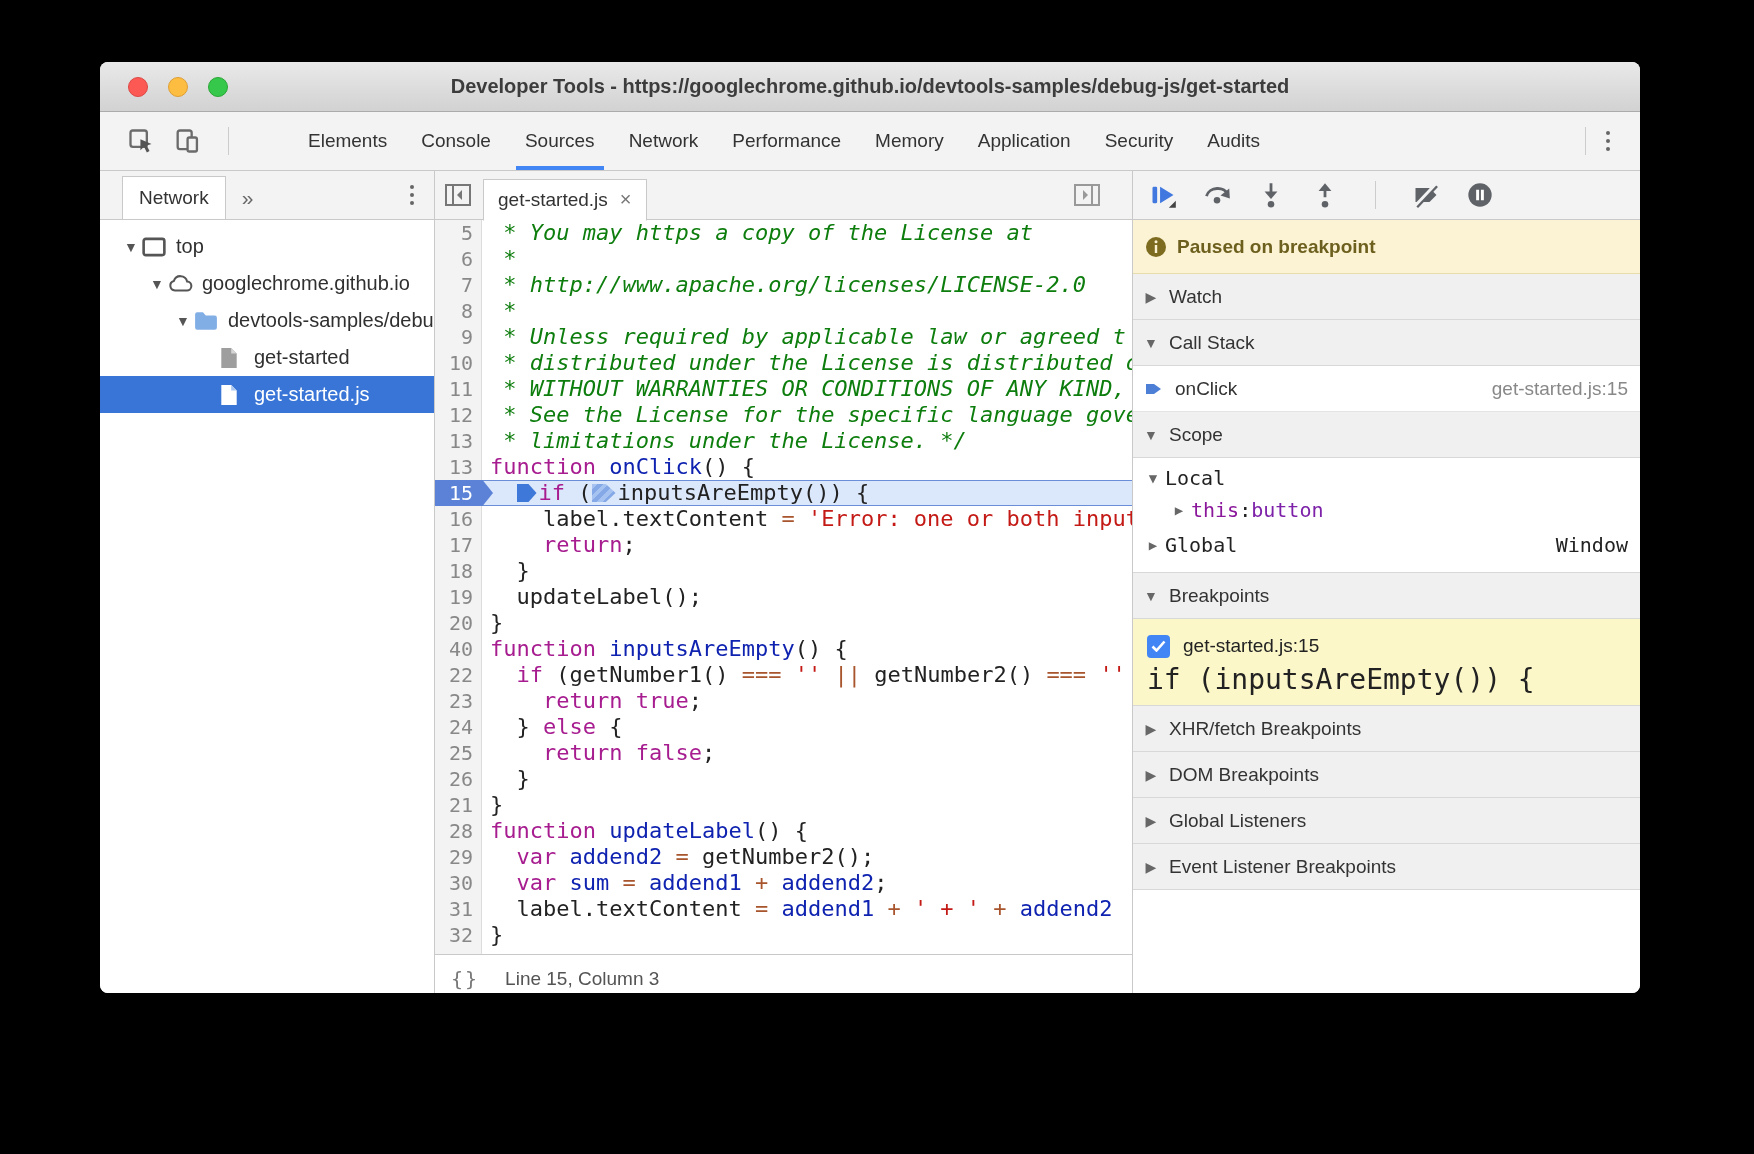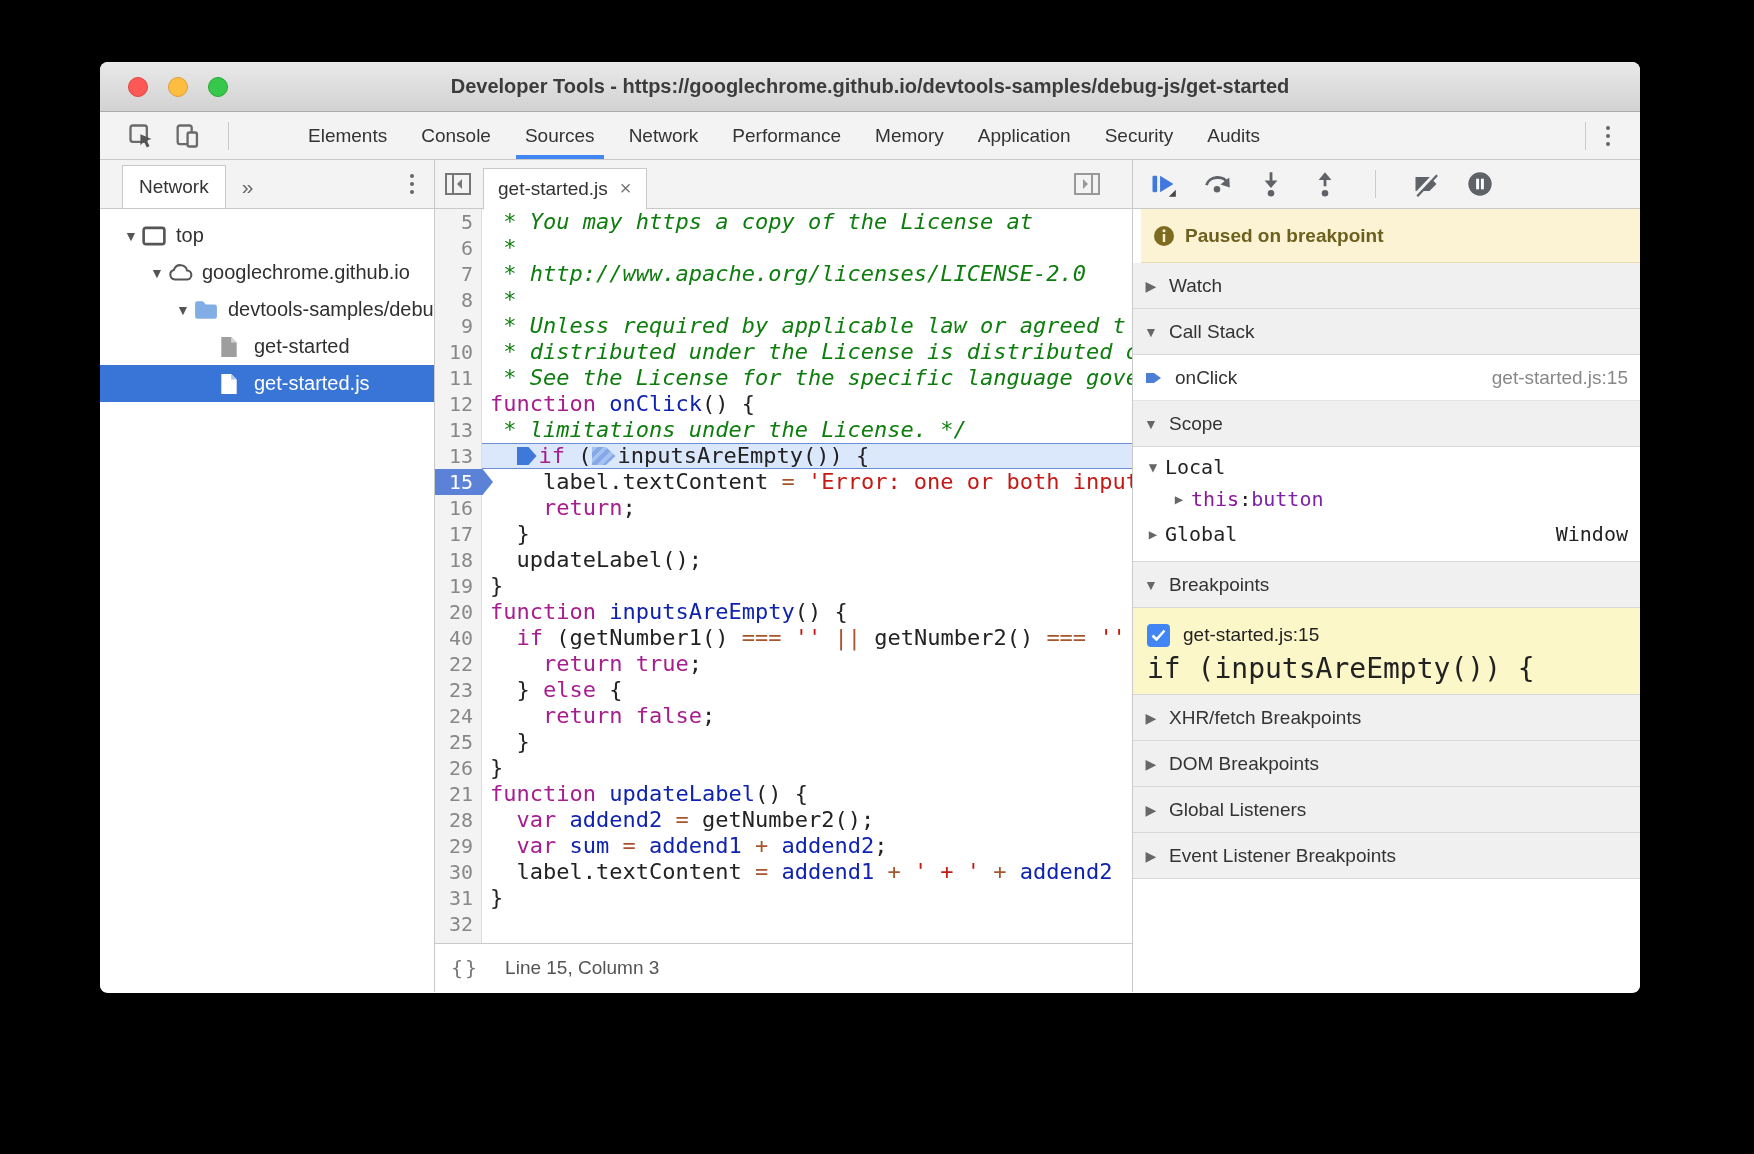--- a/index.html
+++ b/index.html
@@ -10,21 +10,21 @@
   
   .titlebar{height:50px;background:linear-gradient(#e9e9e9,#d2d2d2);border-bottom:1px solid #ababab;
     display:flex;align-items:center;position:relative;}
   .lights{position:absolute;left:28px;top:0;height:100%;display:flex;align-items:center;gap:20px;}
   .light{width:20px;height:20px;border-radius:50%;}
   .light.red{background:#fc5955;border:1px solid #dd4743;}
   .light.yellow{background:#fdbd41;border:1px solid #de9f34;}
   .light.green{background:#35c84b;border:1px solid #2aa636;}
   .title{flex:1;text-align:center;font-size:20px;font-weight:bold;color:#3c3c3c;}
   
-  .main-toolbar{height:48px;background:#f3f3f3;border-bottom:1px solid #c9c9c9;display:flex;align-items:center;padding-left:26px;}
+  .main-toolbar{height:59px;background:#f3f3f3;border-bottom:1px solid #c9c9c9;display:flex;align-items:center;padding-left:26px;}
   .tool-icon{width:30px;height:30px;display:flex;align-items:center;justify-content:center;margin-right:16px;cursor:default;}
   .vdiv{width:1px;height:28px;background:#ccc;margin:0 10px;}
   .main-tabs{display:flex;height:100%;margin-left:52px;}
   .main-tab{position:relative;display:flex;align-items:center;padding:0 17px;font-size:19px;color:#333;height:100%;}
   .main-tab.active{font-weight:normal;}
   .main-tab.active::after{content:"";position:absolute;left:8px;right:8px;bottom:0;height:4px;background:#4285f4;}
   .toolbar-right{margin-left:auto;display:flex;align-items:center;padding-right:20px;}
   .kebab{display:flex;flex-direction:column;gap:4px;padding:6px 10px;}
   .kebab i{width:4px;height:4px;border-radius:50%;background:#666;}
   
@@ -70,21 +70,21 @@
   .marker.solid{background:#3e78d8;}
   .marker.striped{width:24px;background:repeating-linear-gradient(135deg,#a6c2f0 0 4px,#84a9e6 4px 8px);}
   .status-bar{height:49px;border-top:1px solid #c9c9c9;display:flex;align-items:center;padding:0 16px;background:#fff;}
   .braces{font-family:"DejaVu Sans Mono",monospace;font-size:20px;color:#777;letter-spacing:2px;}
   .poscol{font-size:19px;color:#545454;margin-left:26px;}
   
   .rightpanel{flex:1;border-left:1px solid #c9c9c9;display:flex;flex-direction:column;background:#fff;overflow:hidden;}
   .debug-bar{height:49px;background:#f3f3f3;border-bottom:1px solid #c9c9c9;display:flex;align-items:center;padding-left:16px;gap:26px;}
   .dbg-icon{width:28px;height:28px;display:flex;align-items:center;justify-content:center;}
   .banner{height:54px;background:#fbf3d3;border-bottom:1px solid #e7dcae;display:flex;align-items:center;padding:0 12px;
-    font-size:19px;font-weight:bold;color:#6d5f1e;margin-left:8px;}
+    font-size:19px;font-weight:bold;color:#6d5f1e;}
   .banner .info{margin-right:10px;display:flex;}
   .hdr{height:46px;display:flex;align-items:center;padding:0 10px;background:#f0f0f0;border-bottom:1px solid #d8d8d8;
     font-size:19px;color:#333;}
   .tri{font-size:14px;color:#676767;margin-right:10px;width:16px;display:inline-block;text-align:center;flex:0 0 16px;}
   .frame-row{height:46px;display:flex;align-items:center;padding:0 12px;border-bottom:1px solid #e4e4e4;font-size:19px;color:#333;}
   .frame-loc{margin-left:auto;color:#888;}
   .scope-body{border-bottom:1px solid #d8d8d8;padding:4px 0 8px 0;font-family:"DejaVu Sans Mono",monospace;font-size:20px;color:#222;}
   .scope-row{display:flex;align-items:center;padding:0 12px;height:32px;}
   .scope-row.indent{padding-left:38px;}
   .prop-name{color:#8b189b;}
@@ -262,23 +262,24 @@
             <div class="gnum">32</div>
             <div class="gnum">33</div>
           </div>
         <div class="code" id="code">
             <div class="cline"><span class="tok-c"> * You may https a copy of the License at</span></div>
             <div class="cline"><span class="tok-c"> *</span></div>
             <div class="cline"><span class="tok-c"> * http://www.apache.org/licenses/LICENSE-2.0</span></div>
             <div class="cline"><span class="tok-c"> *</span></div>
             <div class="cline"><span class="tok-c"> * Unless required by applicable law or agreed t</span></div>
             <div class="cline"><span class="tok-c"> * distributed under the License is distributed o</span></div>
+            <div class="cline"><span class="tok-c"> * WITHOUT WARRANTIES OR CONDITIONS OF ANY KIND,</span></div>
             <div class="cline"><span class="tok-c"> * See the License for the specific language gove</span></div>
+            <div class="cline"><span class="tok-c"> * limitations under the License. */</span></div>
             <div class="cline"><span class="tok-k">function</span><span class="tok-t"> </span><span class="tok-d">onClick</span><span class="tok-t">() {</span></div>
-            <div class="cline"><span class="tok-c"> * limitations under the License. */</span></div>
             <div class="cline paused"><span class="tok-t">  </span><span class="marker solid"></span><span class="tok-k">if</span><span class="tok-t"> (</span><span class="marker striped"></span><span class="tok-t">inputsAreEmpty()) {</span></div>
             <div class="cline"><span class="tok-t">    label.textContent </span><span class="tok-o">=</span><span class="tok-t"> </span><span class="tok-s">'Error: one or both inputs a</span></div>
             <div class="cline"><span class="tok-t">    </span><span class="tok-k">return</span><span class="tok-t">;</span></div>
             <div class="cline"><span class="tok-t">  }</span></div>
             <div class="cline"><span class="tok-t">  updateLabel();</span></div>
             <div class="cline"><span class="tok-t">}</span></div>
             <div class="cline"><span class="tok-k">function</span><span class="tok-t"> </span><span class="tok-d">inputsAreEmpty</span><span class="tok-t">() {</span></div>
             <div class="cline"><span class="tok-t">  </span><span class="tok-k">if</span><span class="tok-t"> (getNumber1() </span><span class="tok-o">===</span><span class="tok-t"> </span><span class="tok-s">''</span><span class="tok-t"> </span><span class="tok-o">||</span><span class="tok-t"> getNumber2() </span><span class="tok-o">===</span><span class="tok-t"> </span><span class="tok-s">''</span></div>
             <div class="cline"><span class="tok-t">    </span><span class="tok-k">return</span><span class="tok-t"> </span><span class="tok-k">true</span><span class="tok-t">;</span></div>
             <div class="cline"><span class="tok-t">  } </span><span class="tok-k">else</span><span class="tok-t"> {</span></div>

